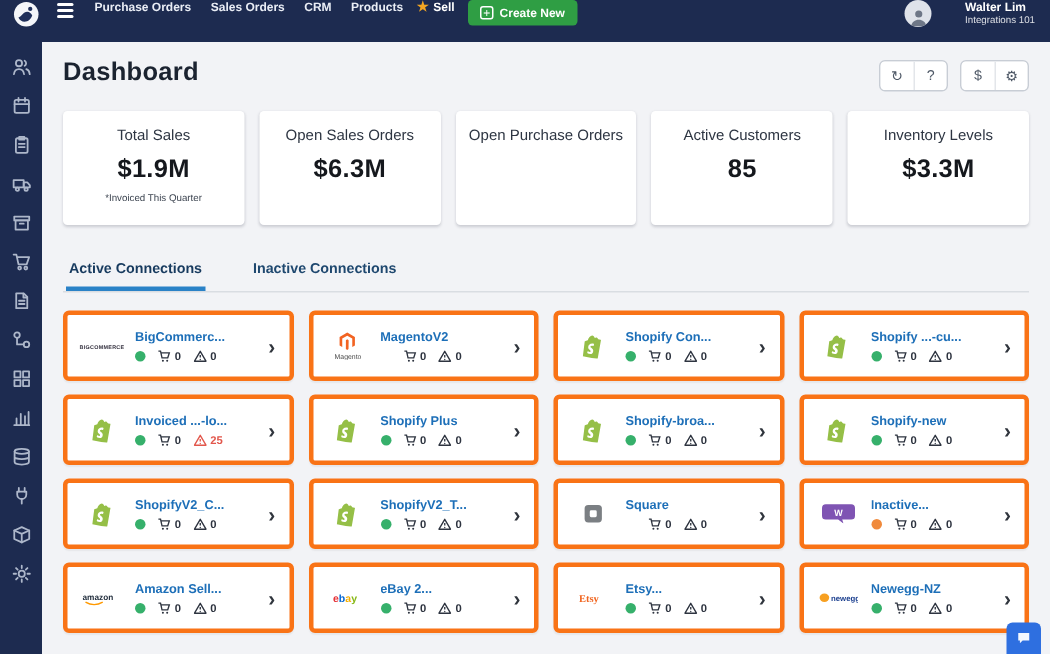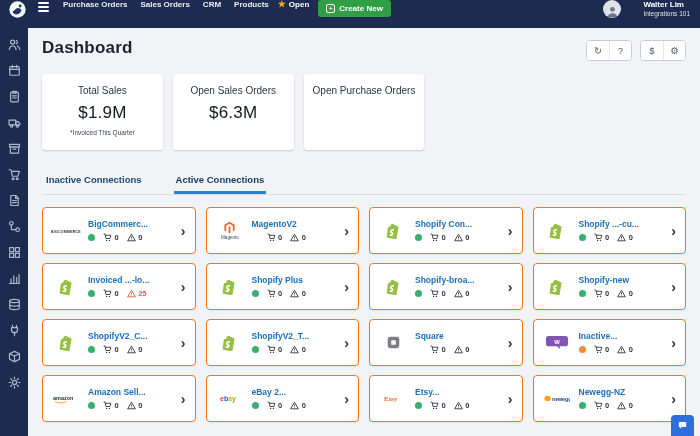--- a/index.html
+++ b/index.html
@@ -39,25 +39,25 @@
   .btn-group button + button{border-left:1px solid #e3e6ea}
 
   .tabs{display:flex;gap:26px;margin-top:8px;padding-left:2px}
   .tab{background:none;border:none;font-size:9.5px;font-weight:600;color:#1f486f;padding:4px 2px 6px;border-bottom:3px solid transparent;cursor:pointer;font-family:inherit}
   .tab.active{border-bottom-color:#2a82c7;font-weight:700;color:#173a5e}
   .tabs-line{border-bottom:1px solid #d9dde2;margin-top:20px;gap:30px}
 
   #kpi-row{display:grid;grid-template-columns:repeat(5,1fr);gap:10px;margin-top:13px}
   .kpi-card{background:#fff;border-radius:3px;box-shadow:0 1px 2px rgba(20,30,50,.18);padding:11px 6px 10px;text-align:center;min-height:76px}
   .kpi-label{font-size:10px;color:#2d3542;margin-bottom:7px;white-space:nowrap}
-  .kpi-value{font-size:17px;font-weight:400;color:#15181d;letter-spacing:.2px}
+  .kpi-value{font-size:17px;font-weight:700;color:#15181d;letter-spacing:.2px}
   .kpi-note{font-size:6.5px;color:#3c4450;margin-top:6px}
 
   #cards-grid{display:grid;grid-template-columns:repeat(4,1fr);gap:9px 10px;margin-top:12px}
-  .conn-card{background:#fff;border:1px solid #f97316;border-radius:4px;box-shadow:0 1px 1px rgba(0,0,0,.05);height:47px;display:flex;align-items:center;padding:0 9px;gap:8px;cursor:pointer}
+  .conn-card{background:#fff;border:3px solid #f97316;border-radius:4px;box-shadow:0 1px 1px rgba(0,0,0,.05);height:47px;display:flex;align-items:center;padding:0 9px;gap:8px;cursor:pointer}
   .conn-logo{width:28px;min-width:28px;display:flex;flex-direction:column;align-items:center;justify-content:center;line-height:0}
   .conn-info{flex:1;min-width:0;display:flex;flex-direction:column}
   .conn-name{font-size:8.5px;font-weight:700;color:#1d6fb8;white-space:nowrap;overflow:hidden;text-overflow:ellipsis}
   .conn-status{display:flex;align-items:center;gap:8px;margin-top:3.5px}
   .dot{width:7px;height:7px;border-radius:50%;background:#36b06b}
   .mini{display:flex;align-items:center;gap:2.5px;font-size:7.5px;color:#2e3440;font-weight:600}
   .mini svg{display:block}
   .chev{font-size:14px;font-weight:700;color:#30353d;line-height:1;margin-left:2px}
 
   .chat-fab{position:absolute;right:6px;bottom:0;width:23px;height:21px;border-radius:4px 4px 0 0;background:#2e6fe0;z-index:7;display:flex;align-items:center;justify-content:center;cursor:pointer}
@@ -79,21 +79,21 @@
       <span></span>
     </div>
   <nav id="nav-links">
       <a class="nav-link">Purchase Orders</a>
       <a class="nav-link">Sales Orders</a>
       <a class="nav-link">CRM</a>
       <a class="nav-link">Products</a>
     </nav>
   <div class="more">
     <span class="star">★</span>
-    <span>Open</span>
+    <span>Sell</span>
   </div>
   <button class="create-new">
     <span class="plus">+</span>
     <span>Create New</span>
   </button>
   <div class="tb-spacer"></div>
   <div class="userbox">
     <div class="avatar">
       <svg width="13" height="13" viewBox="0 0 12 12">
         <circle cx="6" cy="4" r="2.2" fill="#6e7787"></circle>
@@ -233,25 +233,33 @@
         <div class="kpi-value">$1.9M</div>
         <div class="kpi-note">*Invoiced This Quarter</div>
       </div>
       <div class="kpi-card">
         <div class="kpi-label">Open Sales Orders</div>
         <div class="kpi-value">$6.3M</div>
       </div>
       <div class="kpi-card">
         <div class="kpi-label">Open Purchase Orders</div>
       </div>
+      <div class="kpi-card">
+        <div class="kpi-label">Active Customers</div>
+        <div class="kpi-value">85</div>
+      </div>
+      <div class="kpi-card">
+        <div class="kpi-label">Inventory Levels</div>
+        <div class="kpi-value">$3.3M</div>
+      </div>
     </div>
 
   <div id="conn-tabs" class="tabs tabs-line">
+      <button class="tab active">Active Connections</button>
       <button class="tab">Inactive Connections</button>
-      <button class="tab active">Active Connections</button>
     </div>
 
   <div id="cards-grid">
       <div class="conn-card">
         <span class="conn-logo">
           <svg width="30" height="8" viewBox="0 0 30 8">
             <text x="0" y="5.6" font-size="3.6" fill="#34313f" font-weight="bold" font-family="sans-serif" letter-spacing=".2">BIGCOMMERCE</text>
           </svg>
         </span>
         <span class="conn-info">

